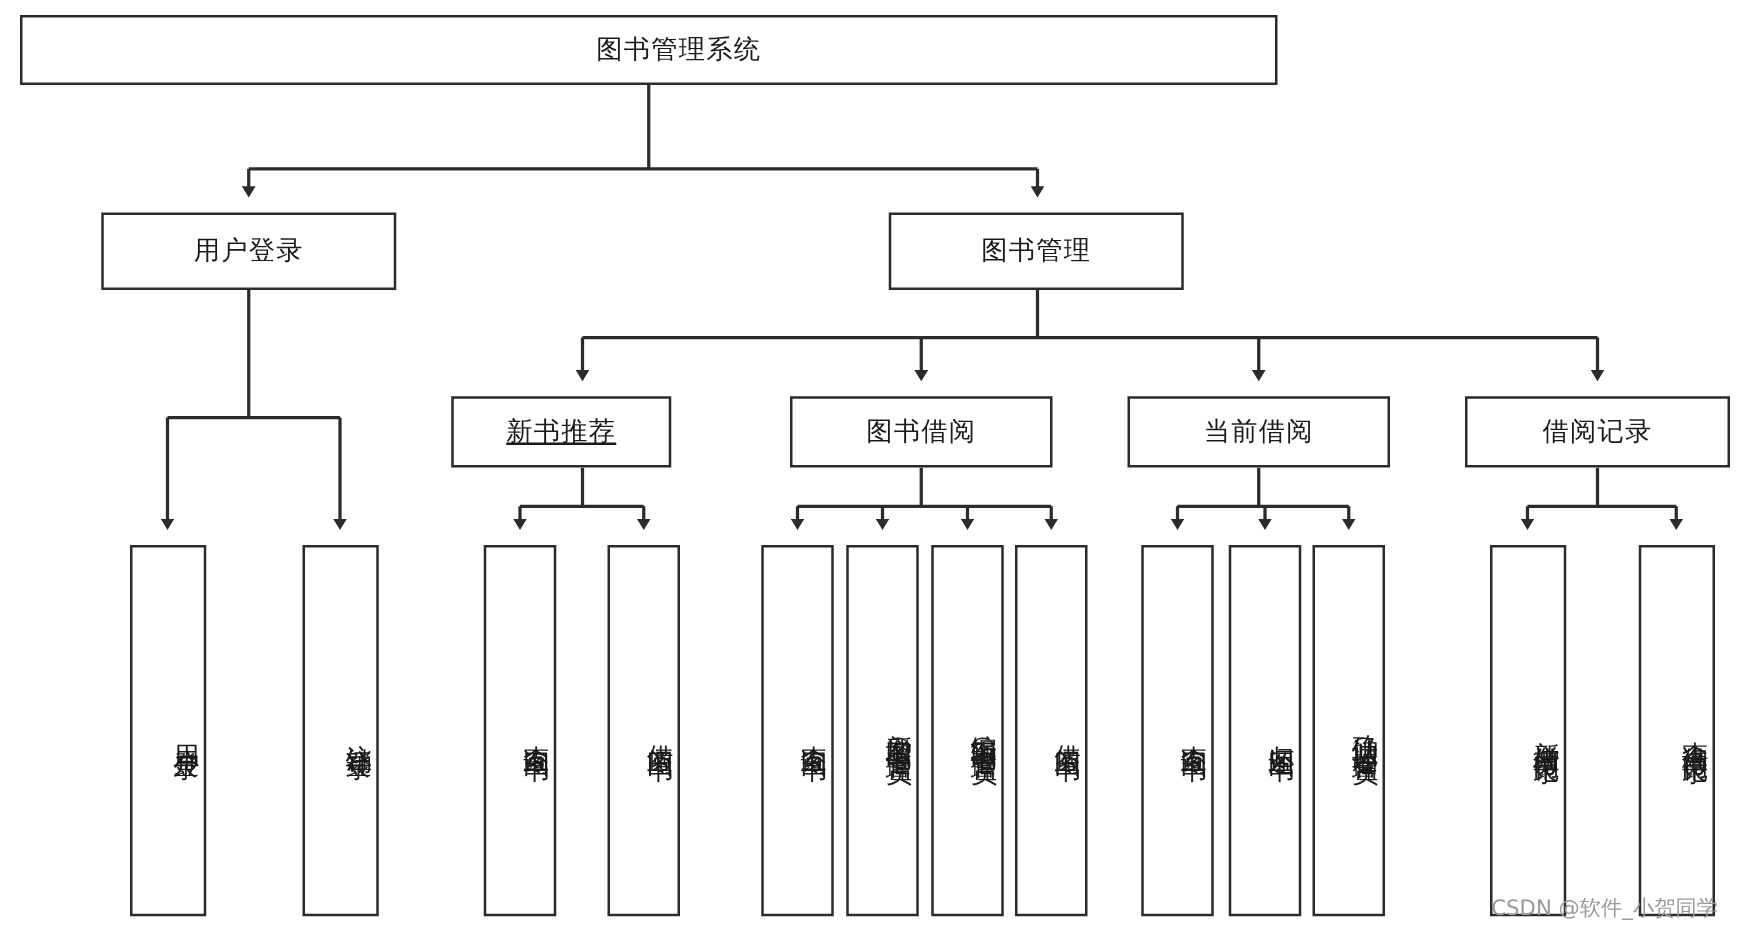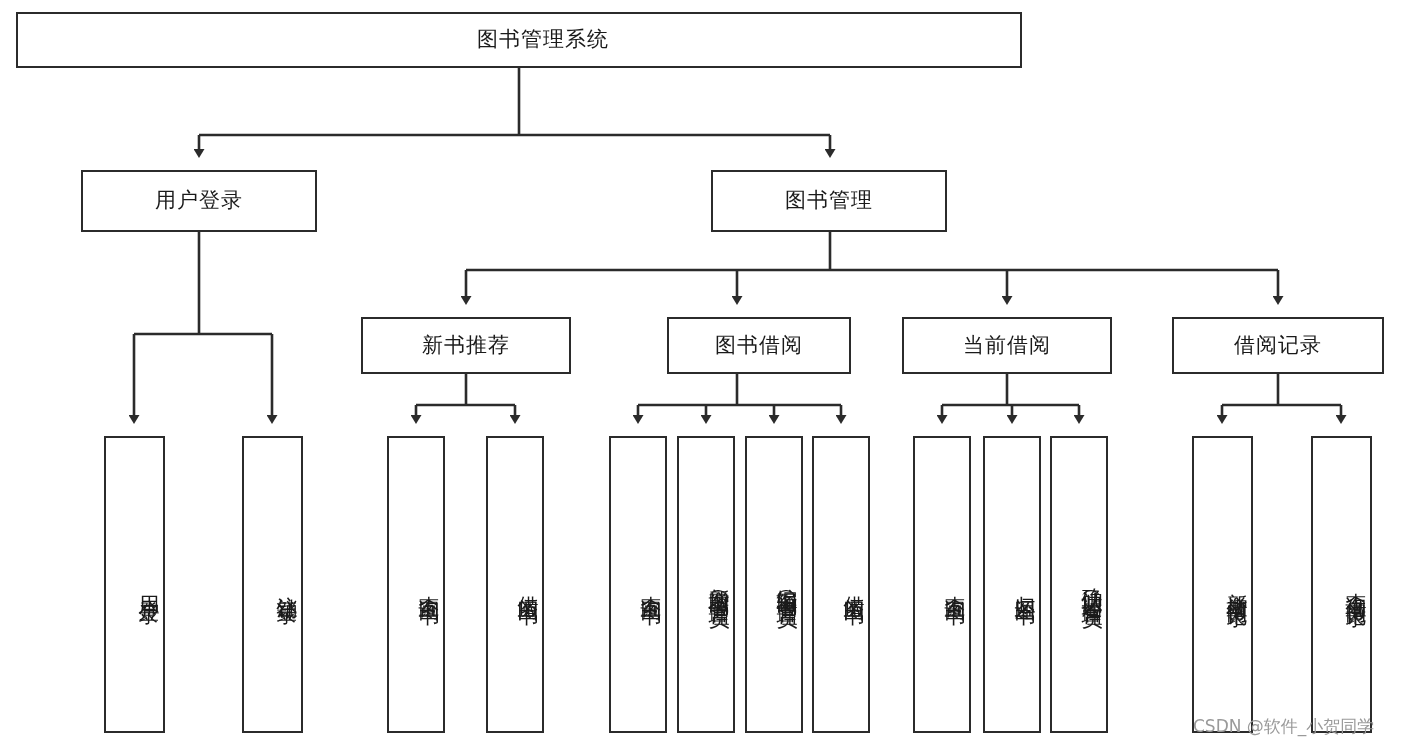--- a/index.html
+++ b/index.html
@@ -127,24 +127,24 @@
     <span>图书管理系统</span>
   </div>
 
   <div class="node horiz" style="left:81px; top:170px; width:236px; height:62px;">
     <span>用户登录</span>
   </div>
   <div class="node horiz" style="left:711px; top:170px; width:236px; height:62px;">
     <span>图书管理</span>
   </div>
 
-  <div class="node horiz" style="left:361px; top:317px; width:210px; height:57px;">
+  <div class="node horiz" style="left:361px; top:317px; width:176px; height:57px;text-decoration:underline;">
     <span>新书推荐</span>
   </div>
-  <div class="node horiz" style="left:632px; top:317px; width:184px; height:57px;margin-left:35px;">
+  <div class="node horiz" style="left:632px; top:317px; width:210px; height:57px;">
     <span>图书借阅</span>
   </div>
   <div class="node horiz" style="left:902px; top:317px; width:210px; height:57px;justify-content:center;">
     <span>当前借阅</span>
   </div>
   <div class="node horiz" style="left:1172px; top:317px; width:212px; height:57px;">
     <span>借阅记录</span>
   </div>
 
   <div class="node vert" style="left:104px; top:436px; width:61px; height:297px;">

